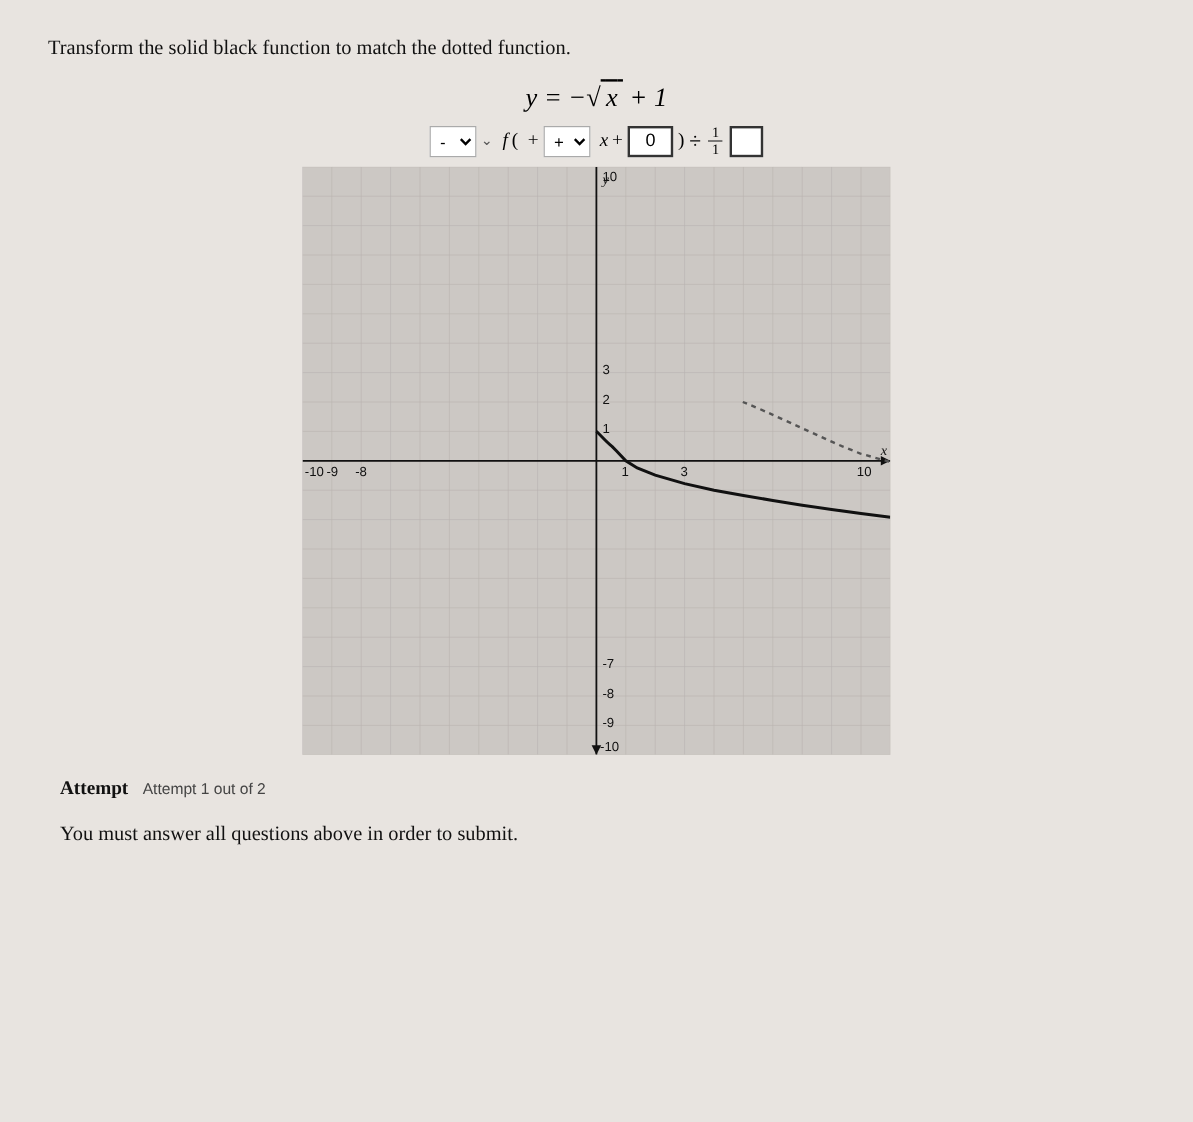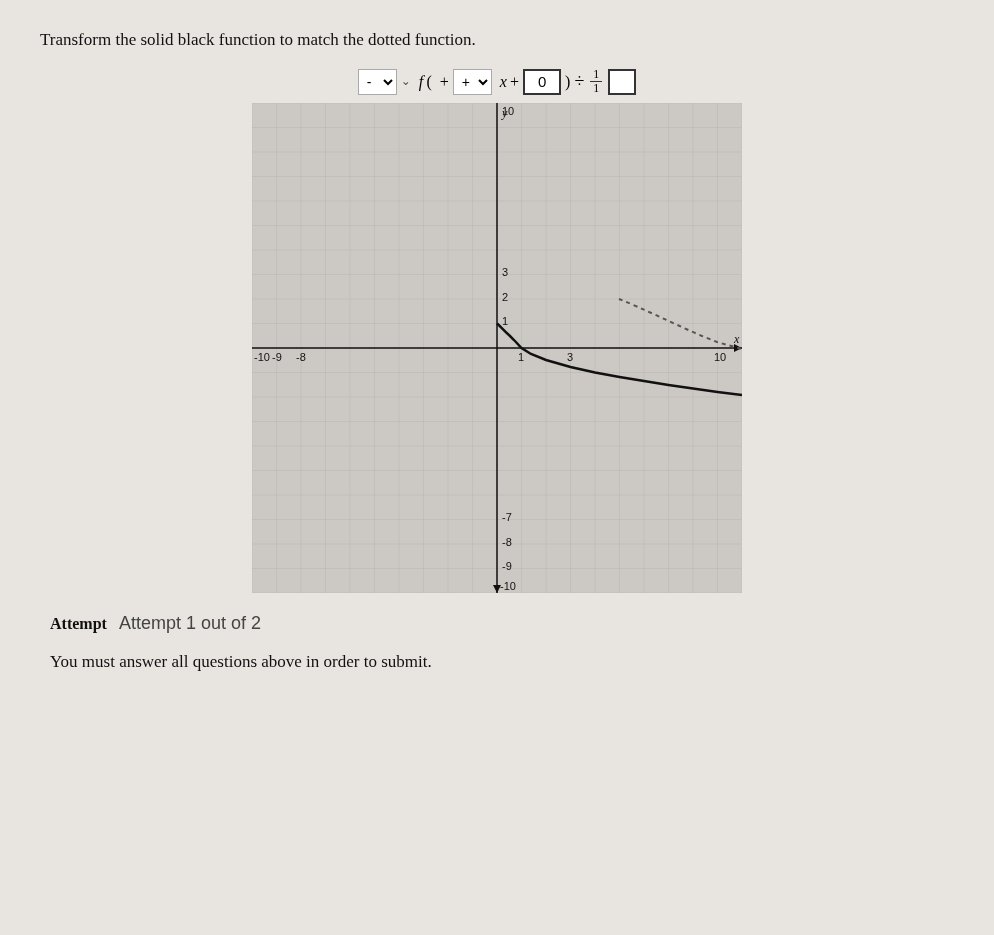--- a/index.html
+++ b/index.html
@@ -96,39 +96,44 @@
     }
     .answer-label {
       font-size: 16px;
       color: #111;
       font-family: Georgia, serif;
     }
     .answer-label strong {
       font-weight: bold;
     }
     .attempt-text {
-      font-size: 18px;
+      font-size: 13px;
       color: #444;
       font-family: Arial, sans-serif;
       margin-left: 8px;
     }
     .submit-notice {
       margin-top: 18px;
       font-size: 17px;
       color: #111;
       font-family: Georgia, serif;
     }
     
   </style>
 </head>
 <body>
 
 <div class="page">
   <p class="instruction">Transform the solid black function to match the dotted function.</p>
 
+  <div class="equation-display">
+    <span>
+      <i>y</i> = −√<span style="text-decoration:overline"> <i>x</i> </span> + 1
+    </span>
+  </div>
 
   <div class="controls-row">
     <select class="ctrl-select">
       <option>-</option>
       <option>+</option>
     </select>
     <span class="ctrl-text" style="font-size:12px;color:#555;">⌄</span>
     <span class="ctrl-text">&nbsp;<i>f</i> (</span>
     <span class="ctrl-text">&nbsp;+</span>
     <select class="ctrl-select">

